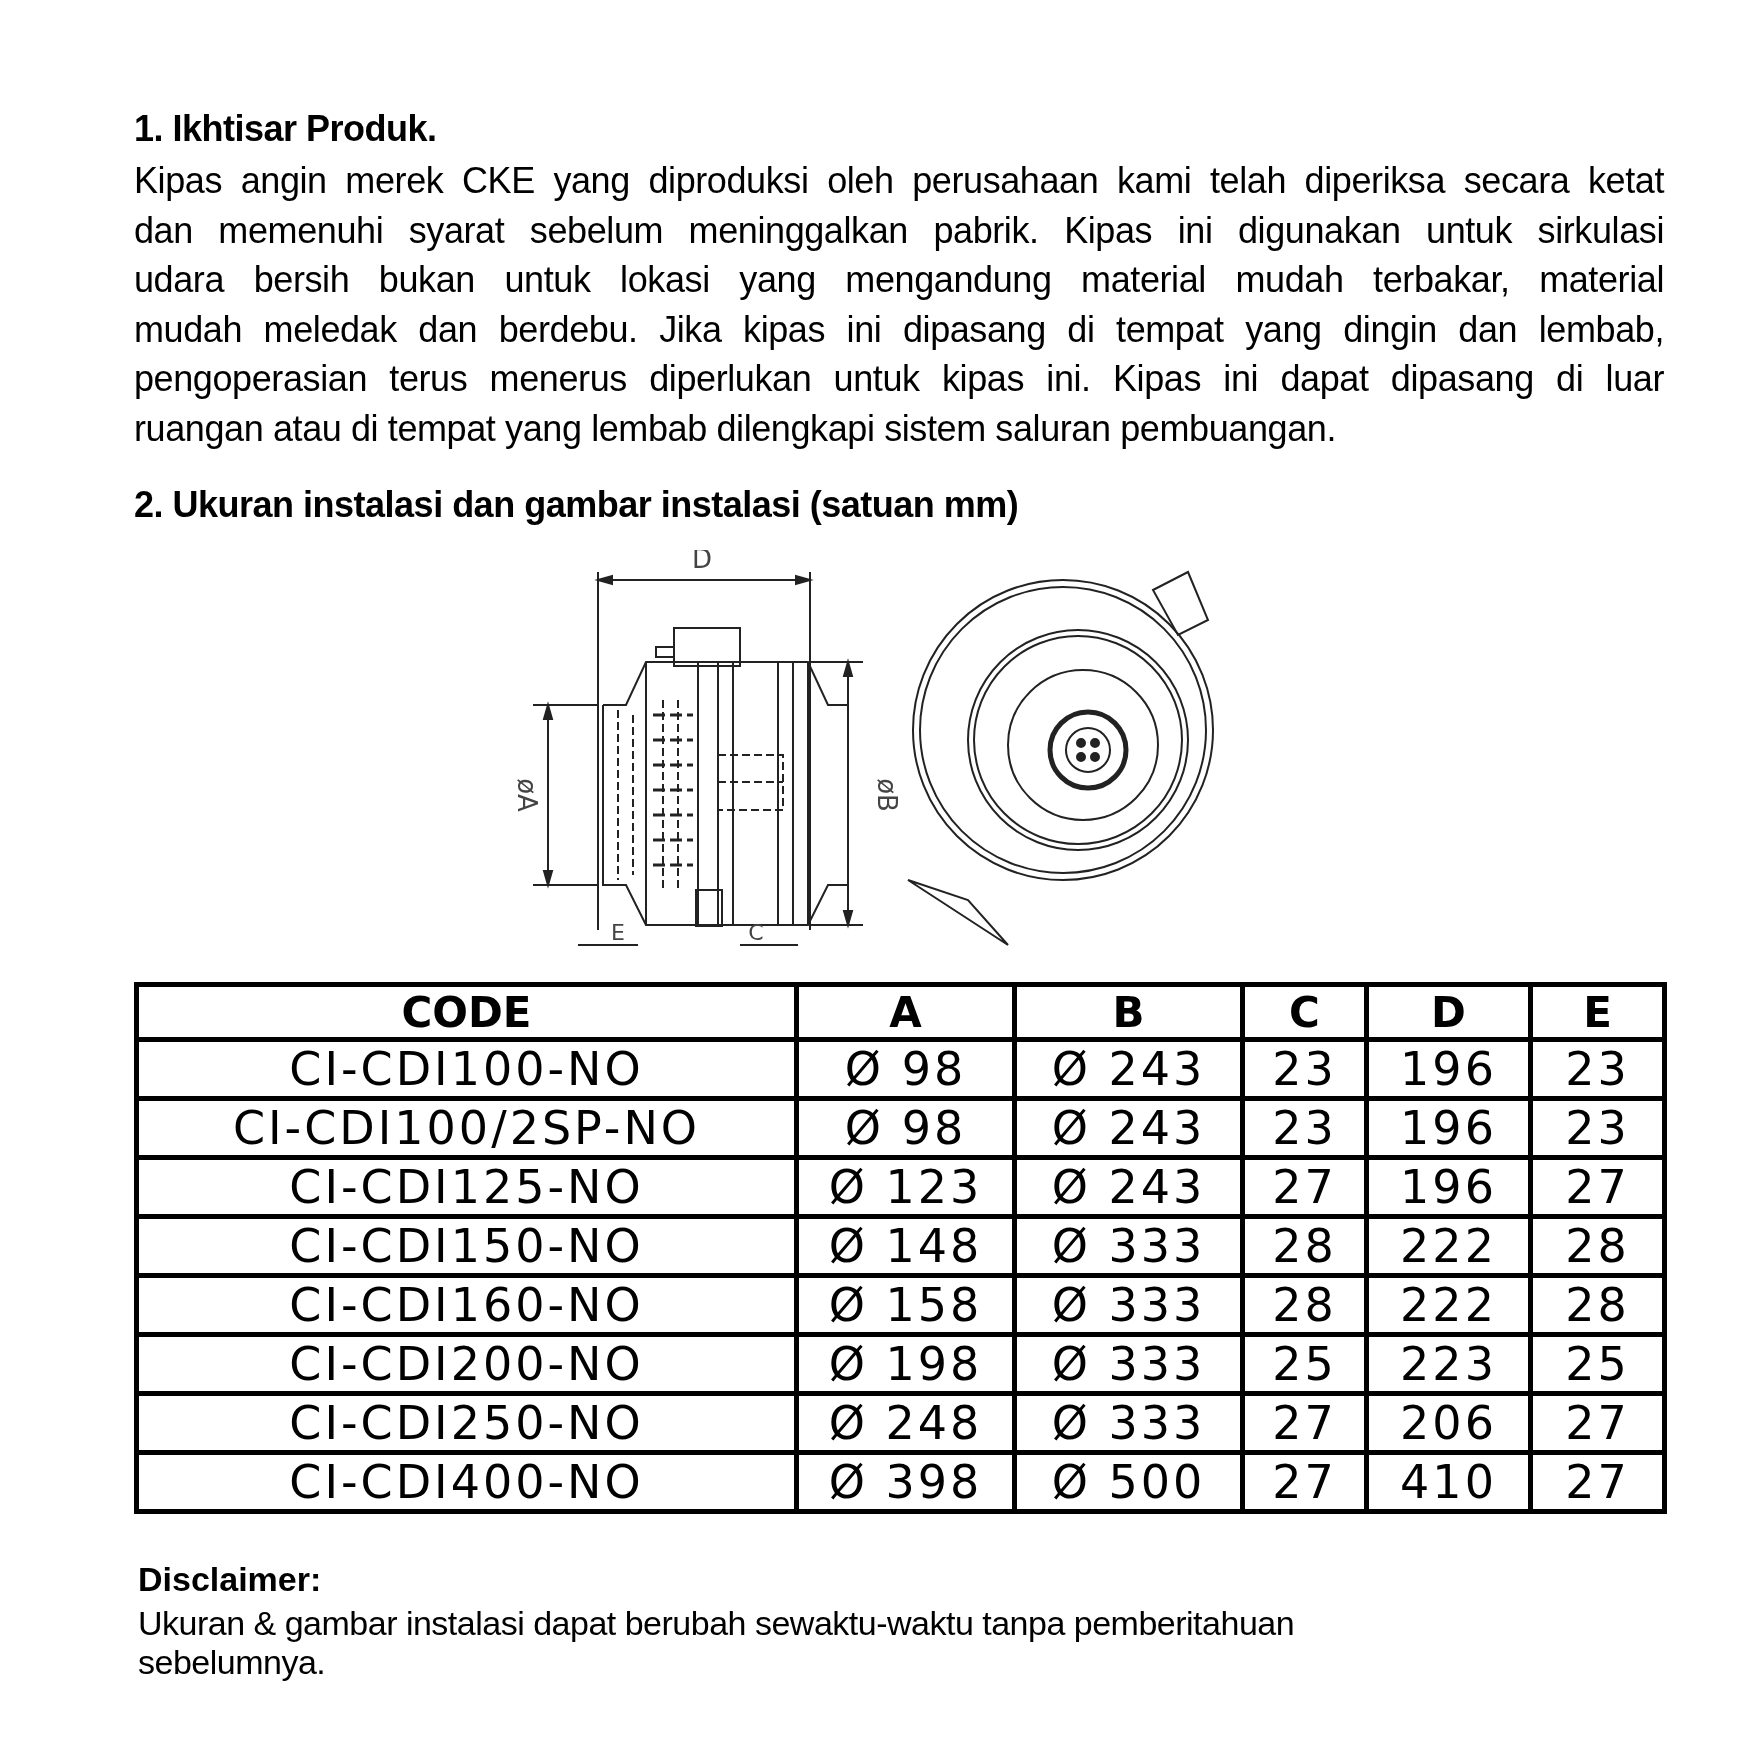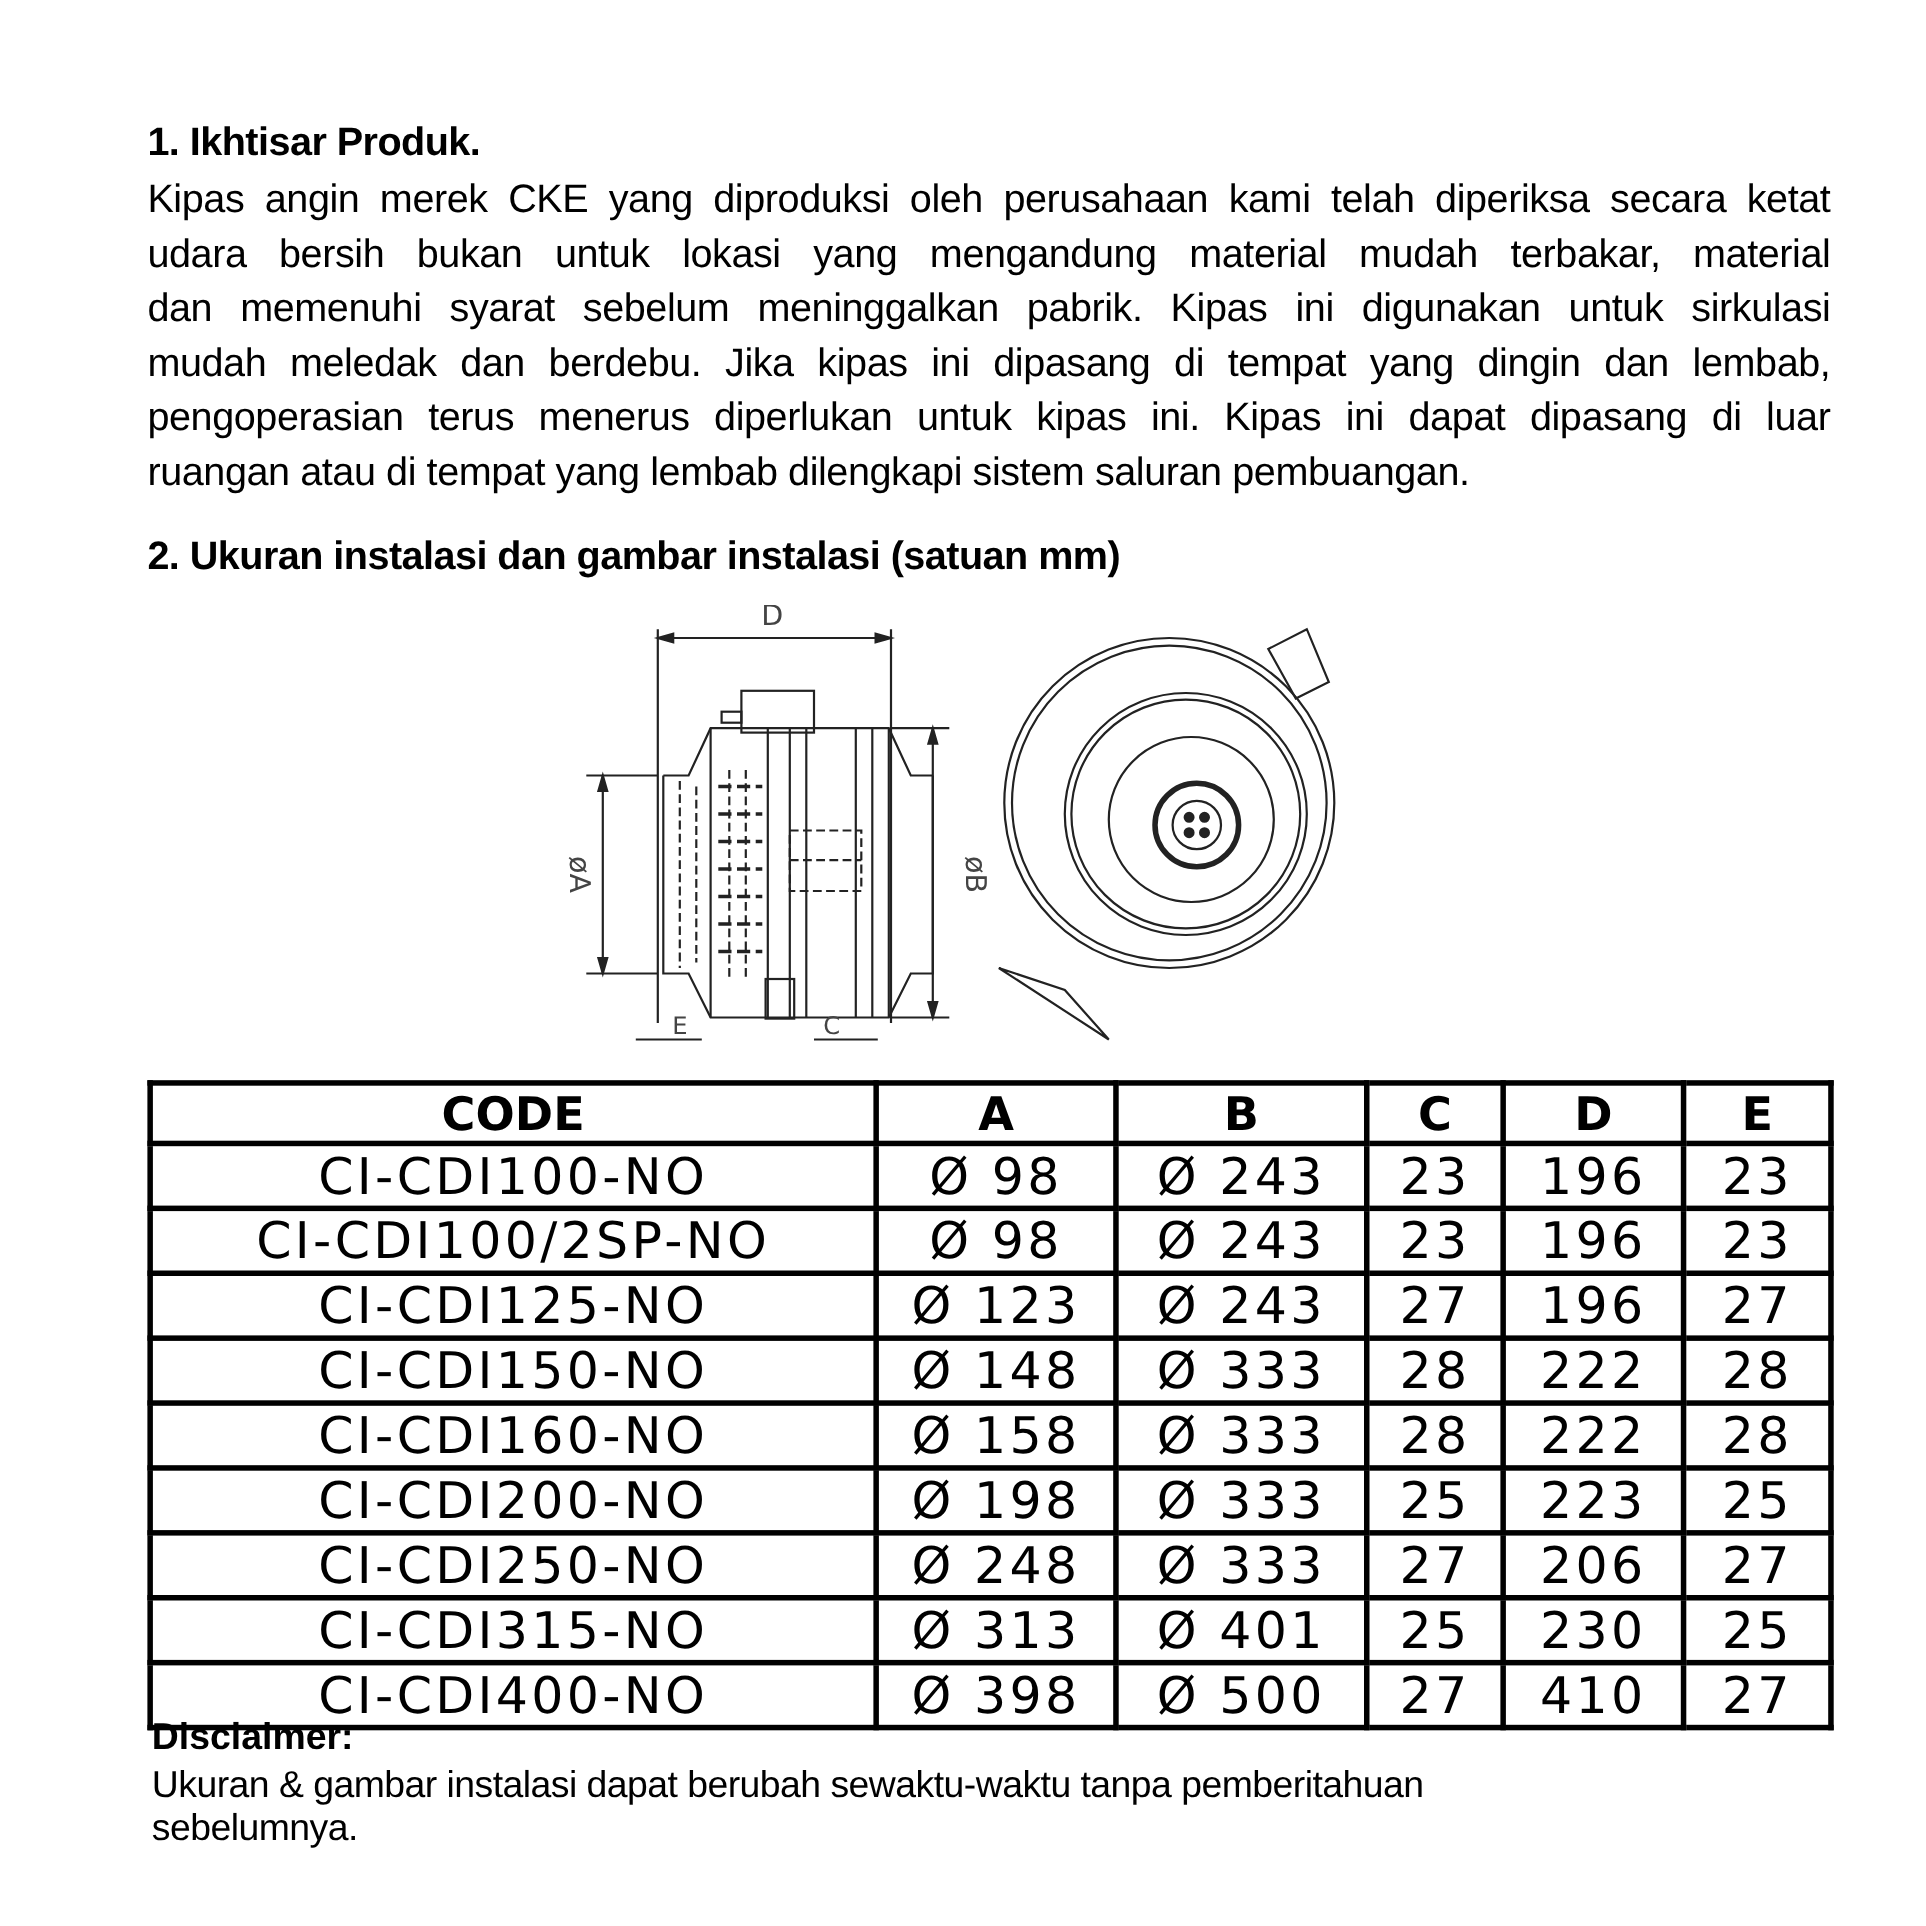--- a/index.html
+++ b/index.html
@@ -35,22 +35,22 @@
 </style>
 </head>
 <body>
 
 <div class="page">
 
   <div class="h1">1. Ikhtisar Produk.</div>
 
   <div class="para">
     <div style="text-align-last:justify">Kipas angin merek CKE yang diproduksi oleh perusahaan kami telah diperiksa secara ketat</div>
+    <div style="text-align-last:justify">dan memenuhi syarat sebelum meninggalkan pabrik. Kipas ini digunakan untuk sirkulasi</div>
     <div style="text-align-last:justify">udara bersih bukan untuk lokasi yang mengandung material mudah terbakar, material</div>
-    <div style="text-align-last:justify">dan memenuhi syarat sebelum meninggalkan pabrik. Kipas ini digunakan untuk sirkulasi</div>
     <div style="text-align-last:justify">mudah meledak dan berdebu. Jika kipas ini dipasang di tempat yang dingin dan lembab,</div>
     <div style="text-align-last:justify">pengoperasian terus menerus diperlukan untuk kipas ini. Kipas ini dapat dipasang di luar</div>
     <div class="last">ruangan atau di tempat yang lembab dilengkapi sistem saluran pembuangan.</div>
   </div>
 
   <div class="h2">2. Ukuran instalasi dan gambar instalasi (satuan mm)</div>
 
   <div class="diagram">
     <svg width="820" height="400" viewBox="0 0 820 400">
       <g fill="none" stroke="#222" stroke-width="2">
@@ -202,28 +202,20 @@
       </tr>
       <tr>
         <td>CI-CDI250-NO</td>
         <td>Ø 248</td>
         <td>Ø 333</td>
         <td>27</td>
         <td>206</td>
         <td>27</td>
       </tr>
       <tr>
-        <td>CI-CDI315-NO</td>
-        <td>Ø 313</td>
-        <td>Ø 401</td>
-        <td>25</td>
-        <td>230</td>
-        <td>25</td>
-      </tr>
-      <tr>
         <td>CI-CDI400-NO</td>
         <td>Ø 398</td>
         <td>Ø 500</td>
         <td>27</td>
         <td>410</td>
         <td>27</td>
       </tr>
     </tbody>
   </table>
 

